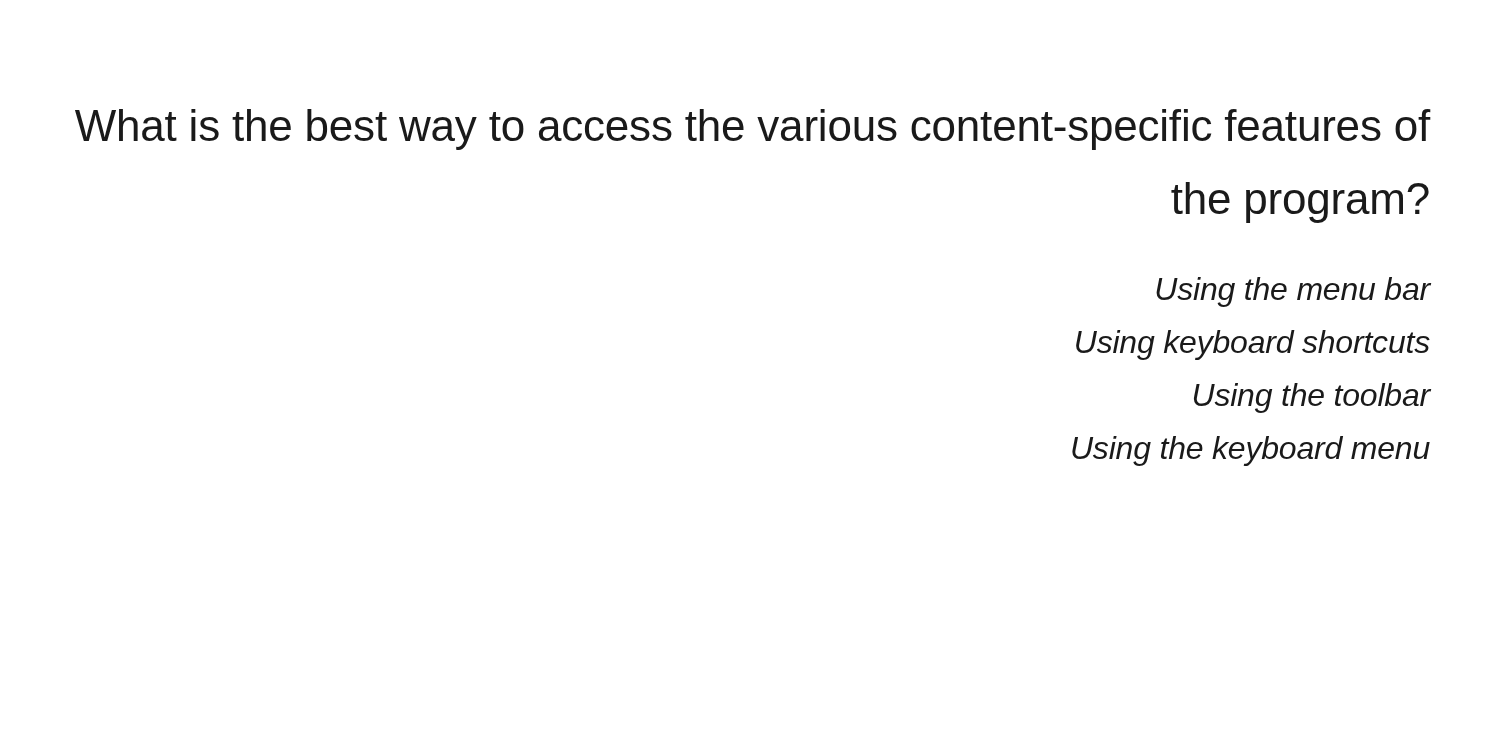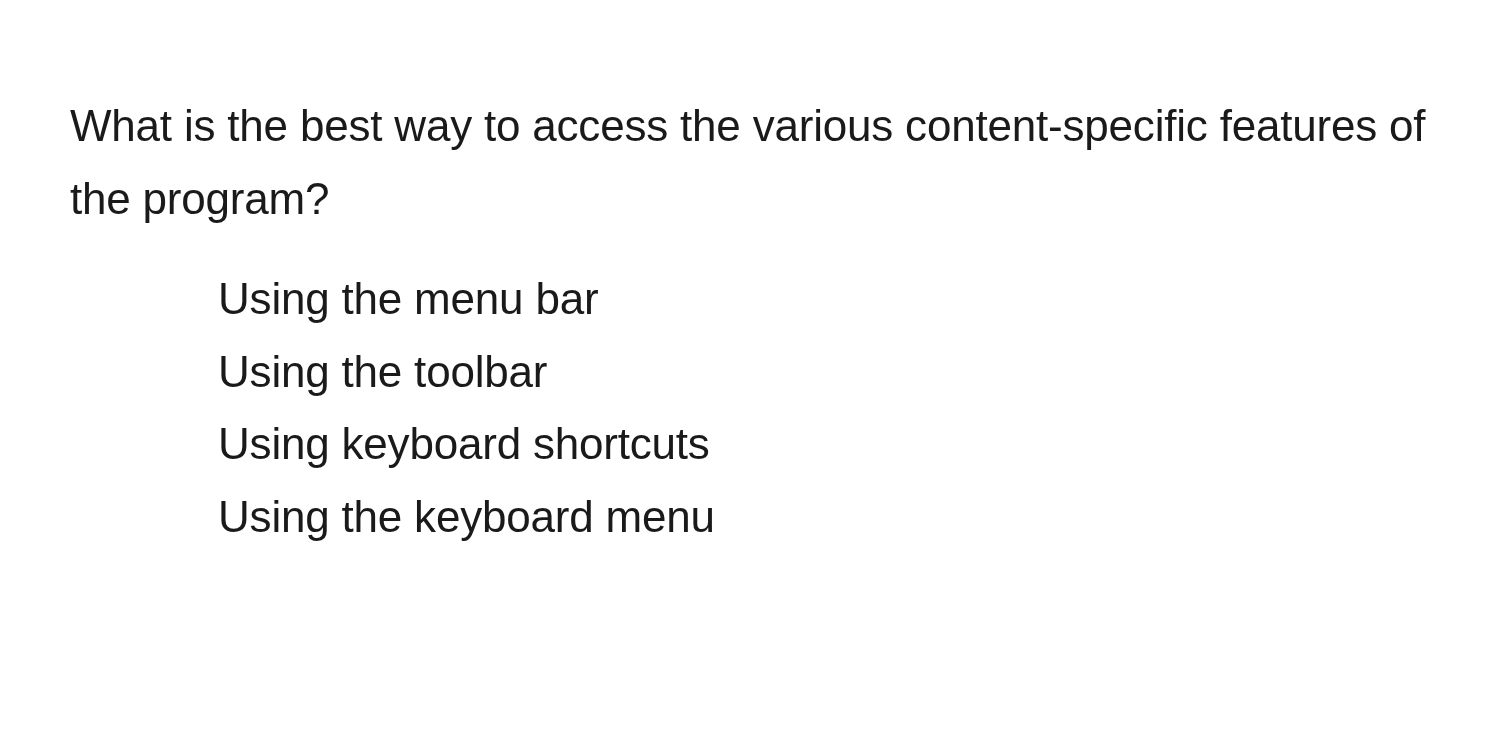--- a/index.html
+++ b/index.html
@@ -1,18 +1,19 @@
 <!DOCTYPE html>
 <html><head>
   <meta charset="utf-8">
   <style>
     * {
       margin: 0;
       padding: 0;
       box-sizing: border-box;
+      text-align: right;
     }
     body {
       width: 1500px;
       height: 744px;
       background: #ffffff;
       font-family: -apple-system, BlinkMacSystemFont, "Segoe UI", Helvetica, Arial, sans-serif;
       color: #1a1a1a;
       padding: 90px 70px 0 70px;
     }
     .question {
@@ -20,29 +21,30 @@
       line-height: 1.65;
       font-weight: 400;
       margin-bottom: 28px;
       letter-spacing: -0.2px;
     }
     .options {
       list-style: none;
       padding-left: 148px;
     }
     .option {
-      font-size: 44px;
+      font-size: 32px;
       line-height: 1.65;
       font-weight: 400;
       letter-spacing: -0.2px;
+      font-style: italic;
     }
   </style>
 </head>
 <body>
 
 <div class="question">What is the best way to access the various content-specific features of the program?</div>
 
 <ul class="options">
   <li class="option">Using the menu bar</li>
+  <li class="option">Using keyboard shortcuts</li>
   <li class="option">Using the toolbar</li>
-  <li class="option">Using keyboard shortcuts</li>
   <li class="option">Using the keyboard menu</li>
 </ul>
 
 </body></html>

